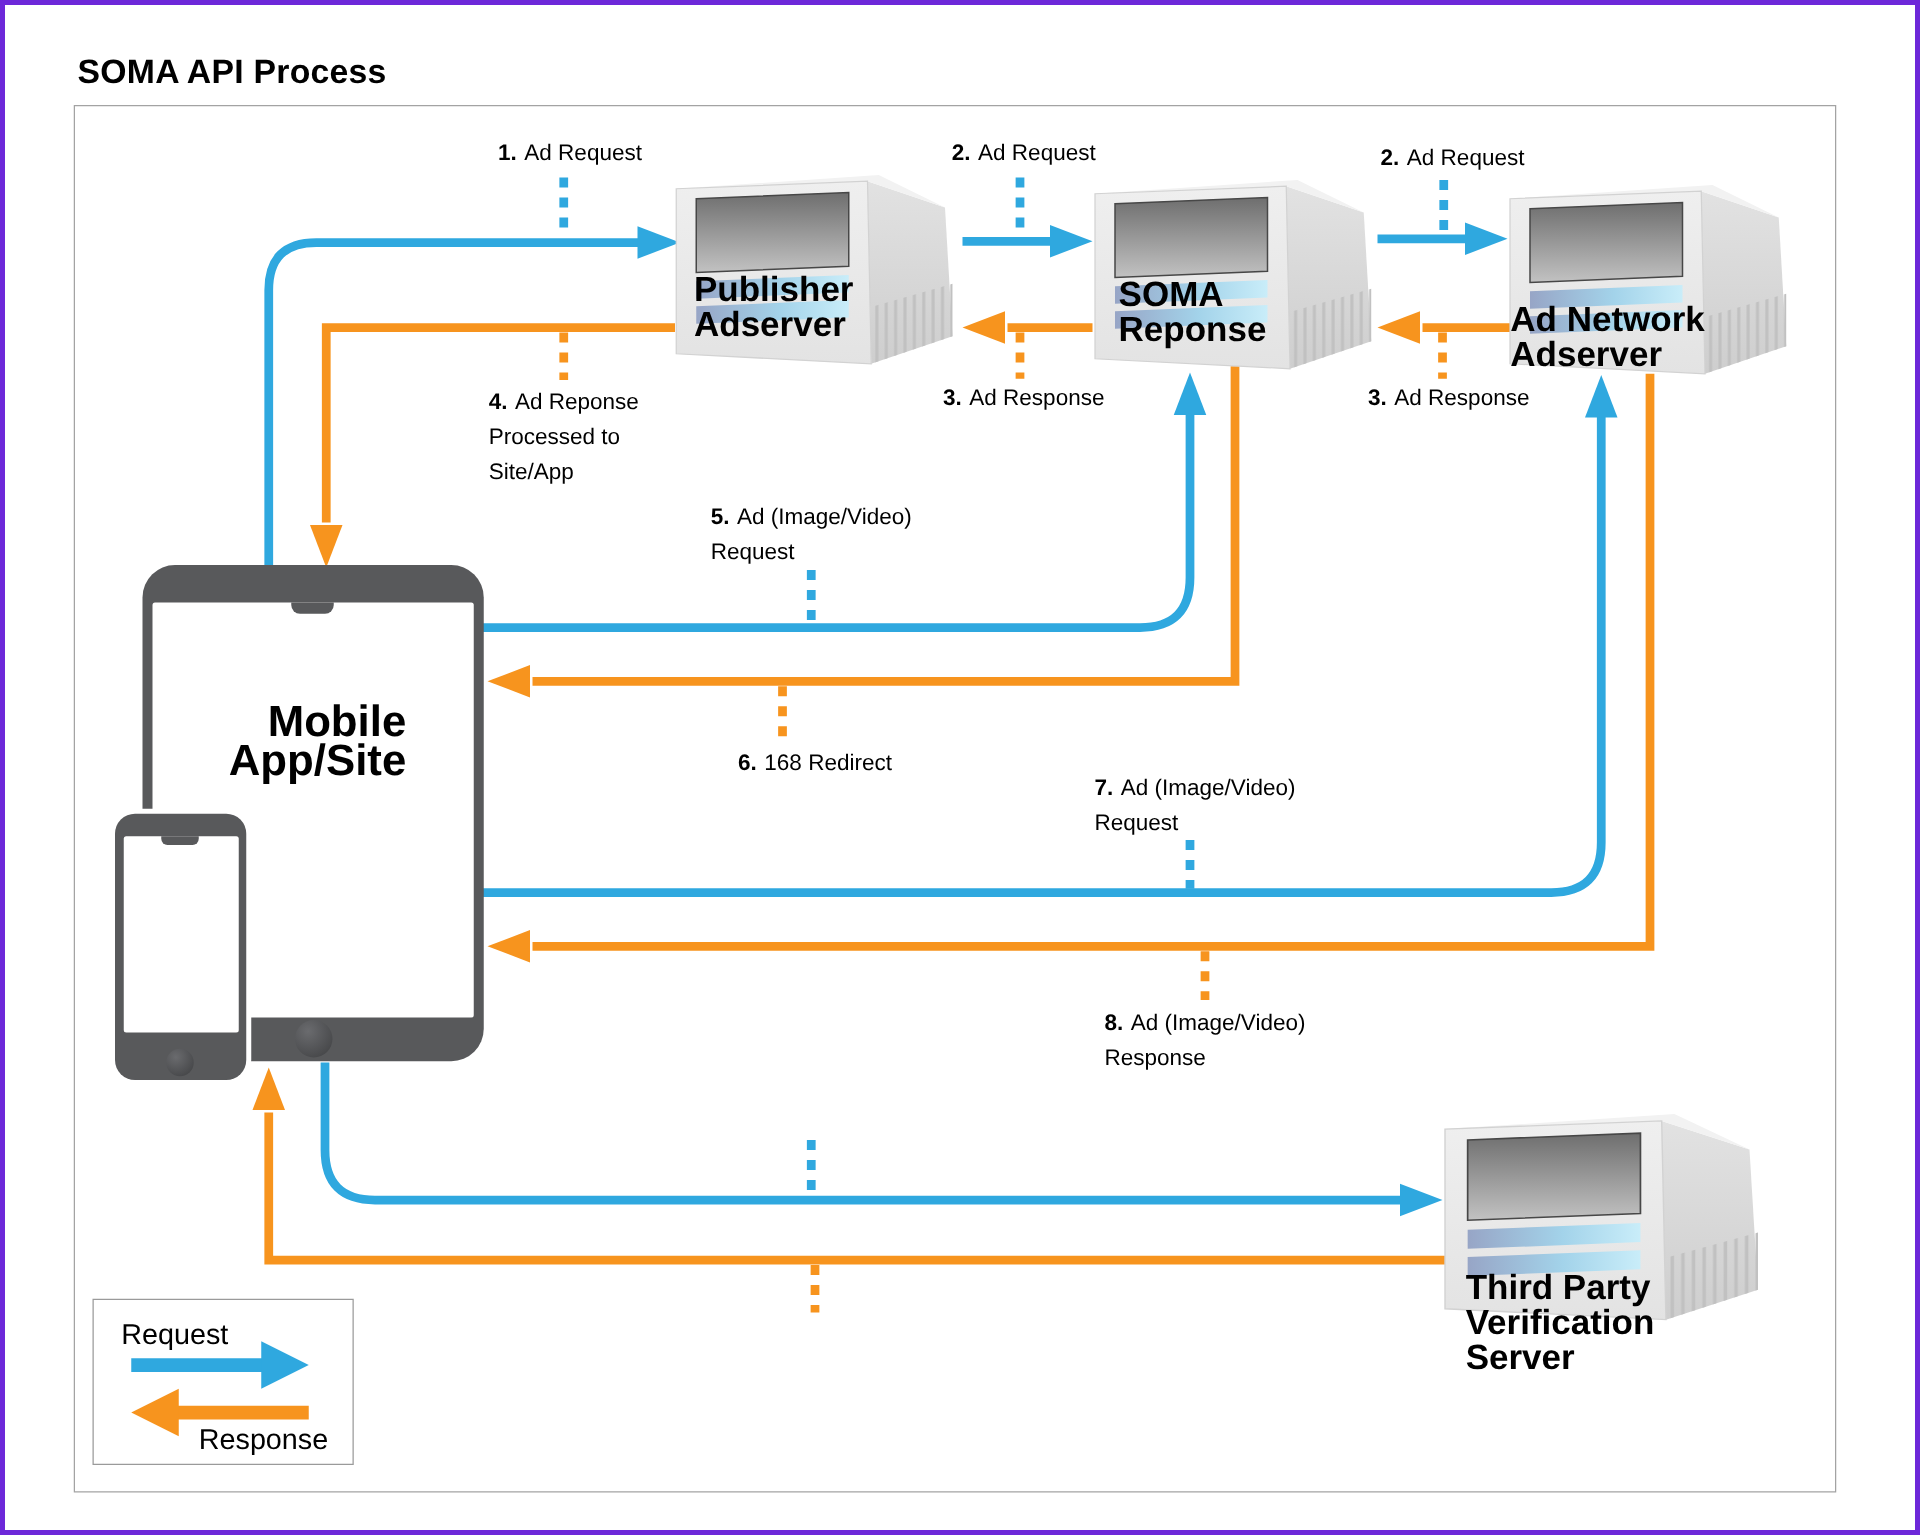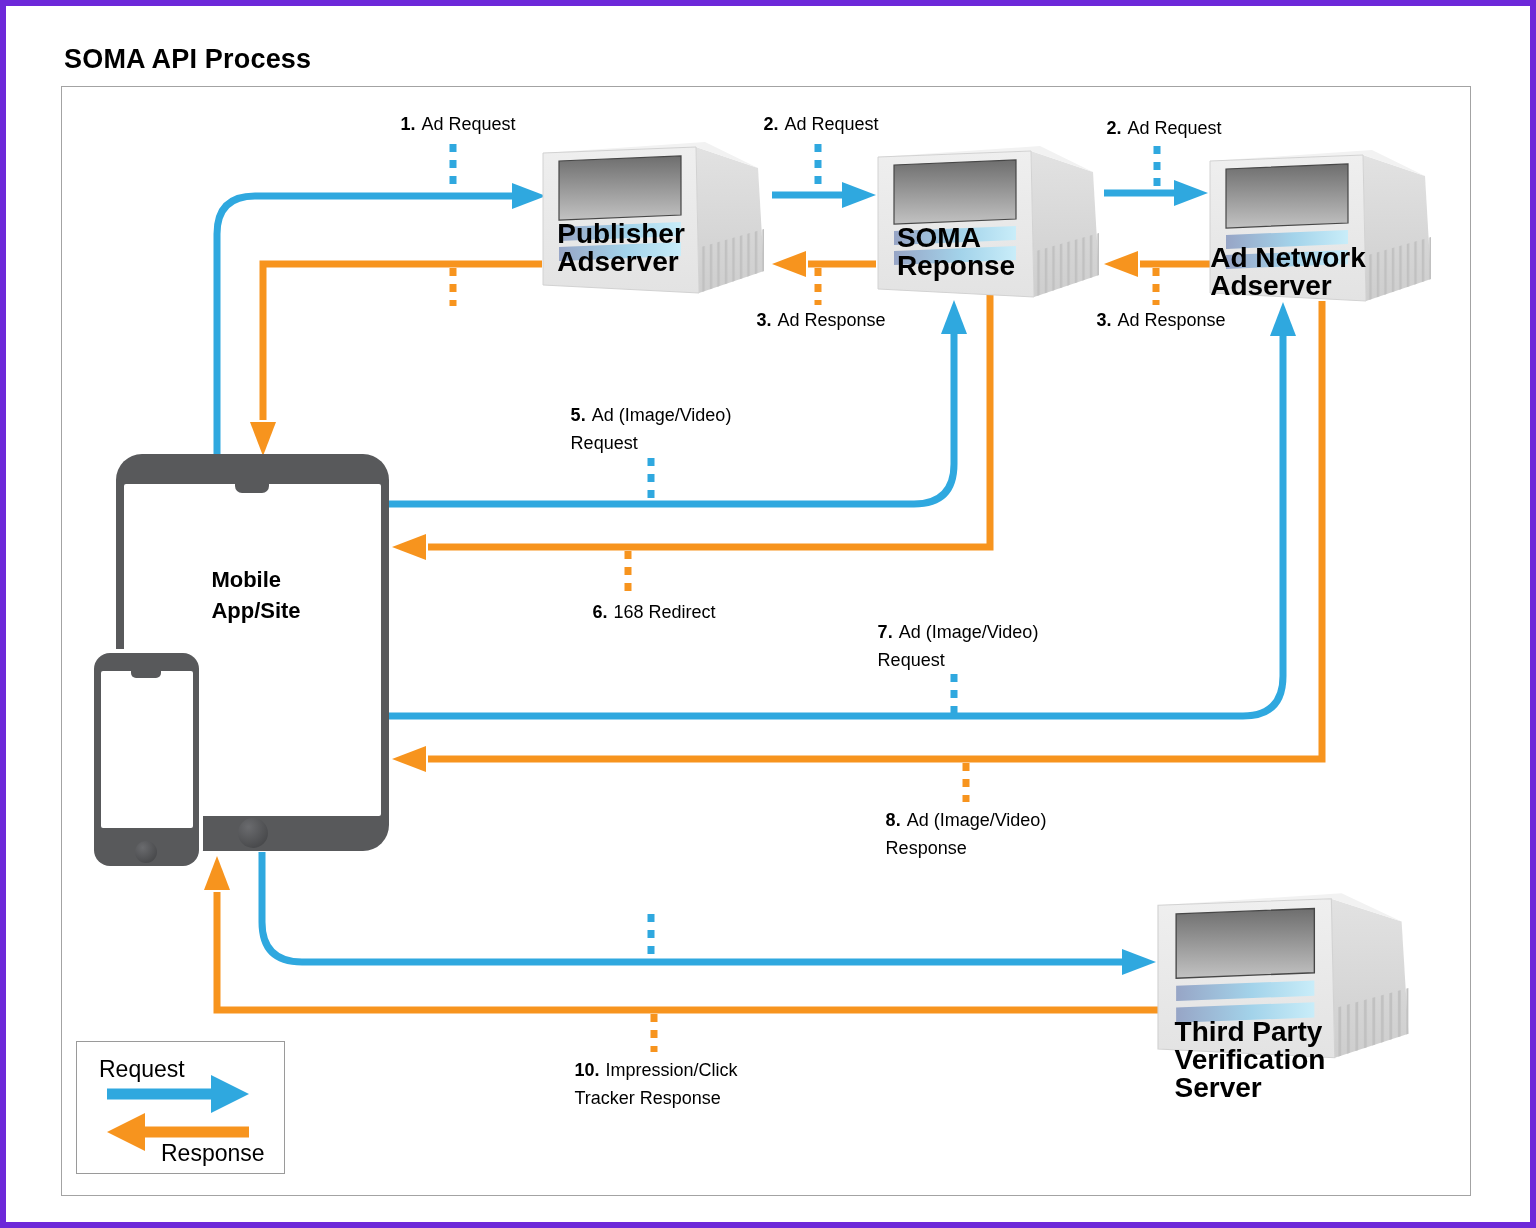--- a/index.html
+++ b/index.html
@@ -1,18 +1,18 @@
 <!DOCTYPE html>
 <html style="--blue: #2FA8DF; --orange: #F7941E;"><head>
 <meta charset="utf-8">
 <style>
   html,body{margin:0;padding:0;background:#fff;}
   #canvas{
     position:relative;width:1536px;height:1228px;background:#ffffff;
-    border:6px solid #6d28d9;box-sizing:border-box;overflow:hidden;
+    border:4px solid #6d28d9;box-sizing:border-box;overflow:hidden;
     font-family:"Liberation Sans",sans-serif;color:#000;
   }
   .abs{position:absolute;}
   #diagram-border{
     left:55px;top:80px;width:1408px;height:1108px;
     border:1.5px solid #a3a3a3;z-index:0;
   }
   #page-title{
     left:58px;top:38px;font-size:27px;font-weight:700;z-index:5;letter-spacing:.2px;
   }
@@ -30,21 +30,21 @@
   #tablet-notch{left:119px;top:30px;width:34px;height:9px;background:#58595B;border-radius:0 0 7px 7px;}
   #tablet-home{left:122px;bottom:3px;width:30px;height:30px;border-radius:50%;
     background:radial-gradient(circle at 35% 30%,#6a6b6e,#3e3f41);}
   #phone{left:88px;top:647px;width:105px;height:213px;background:#58595B;border-radius:16px;
     box-shadow:0 0 0 4px #fff;z-index:3;}
   #phone-screen{left:7px;top:18px;width:92px;height:157px;background:#fff;border-radius:2px;}
   #phone-notch{left:37px;top:18px;width:30px;height:7px;background:#58595B;border-radius:0 0 5px 5px;}
   #phone-home{left:41px;bottom:3px;width:22px;height:22px;border-radius:50%;
     background:radial-gradient(circle at 35% 30%,#6a6b6e,#3e3f41);}
   #mobile-label{left:250px;top:558px;transform:translateX(-50%);z-index:4;
-    font-size:22px;font-weight:700;line-height:31px;text-align:left;white-space:pre-line;}
+    font-size:35px;font-weight:700;line-height:31px;text-align:right;white-space:pre-line;}
 
   
   .flow-label{
     z-index:4;transform:translateX(-50%);text-align:left;
     font-size:18px;line-height:28px;white-space:nowrap;
   }
   .flow-label .txt{white-space:pre-line;}
   .flow-label .num{font-weight:700;margin-right:6px;}
 
   
@@ -176,38 +176,39 @@
   </div>
   <div class="abs flow-label" style="left:1158px;top:108px;">
     <span class="num">2.</span><span class="txt">Ad Request</span>
   </div>
   <div class="abs flow-label" style="left:815px;top:300px;">
     <span class="num">3.</span><span class="txt">Ad Response</span>
   </div>
   <div class="abs flow-label" style="left:1155px;top:300px;">
     <span class="num">3.</span><span class="txt">Ad Response</span>
   </div>
+  <div class="abs flow-label" style="left:447px;top:303px;">
+    <span class="num">4.</span><span class="txt">Ad Reponse
+Processed to
+Site/App</span>
+  </div>
   <div class="abs flow-label" style="left:645px;top:395px;">
     <span class="num">5.</span><span class="txt">Ad (Image/Video)
 Request</span>
   </div>
   <div class="abs flow-label" style="left:648px;top:592px;">
     <span class="num">6.</span><span class="txt">168 Redirect</span>
   </div>
   <div class="abs flow-label" style="left:952px;top:612px;">
     <span class="num">7.</span><span class="txt">Ad (Image/Video)
 Request</span>
   </div>
   <div class="abs flow-label" style="left:960px;top:800px;">
     <span class="num">8.</span><span class="txt">Ad (Image/Video)
 Response</span>
-  </div>
-  <div class="abs flow-label" style="left:650px;top:1050px;">
-    <span class="num">10.</span><span class="txt">Impression/Click
-Tracker Response</span>
   </div>
 
   <div id="legend" class="abs">
     <div id="legend-request-label" class="abs">Request</div>
     <svg id="legend-svg" class="abs" width="207" height="131" viewBox="0 0 207 131">
       <line class="stroke-req" x1="30" y1="52" x2="136" y2="52" stroke-width="11"></line>
       <polygon class="fill-req" points="134,33 172,52 134,71"></polygon>
       <line class="stroke-res" x1="172" y1="90" x2="66" y2="90" stroke-width="11"></line>
       <polygon class="fill-res" points="68,71 30,90 68,109"></polygon>
     </svg>

